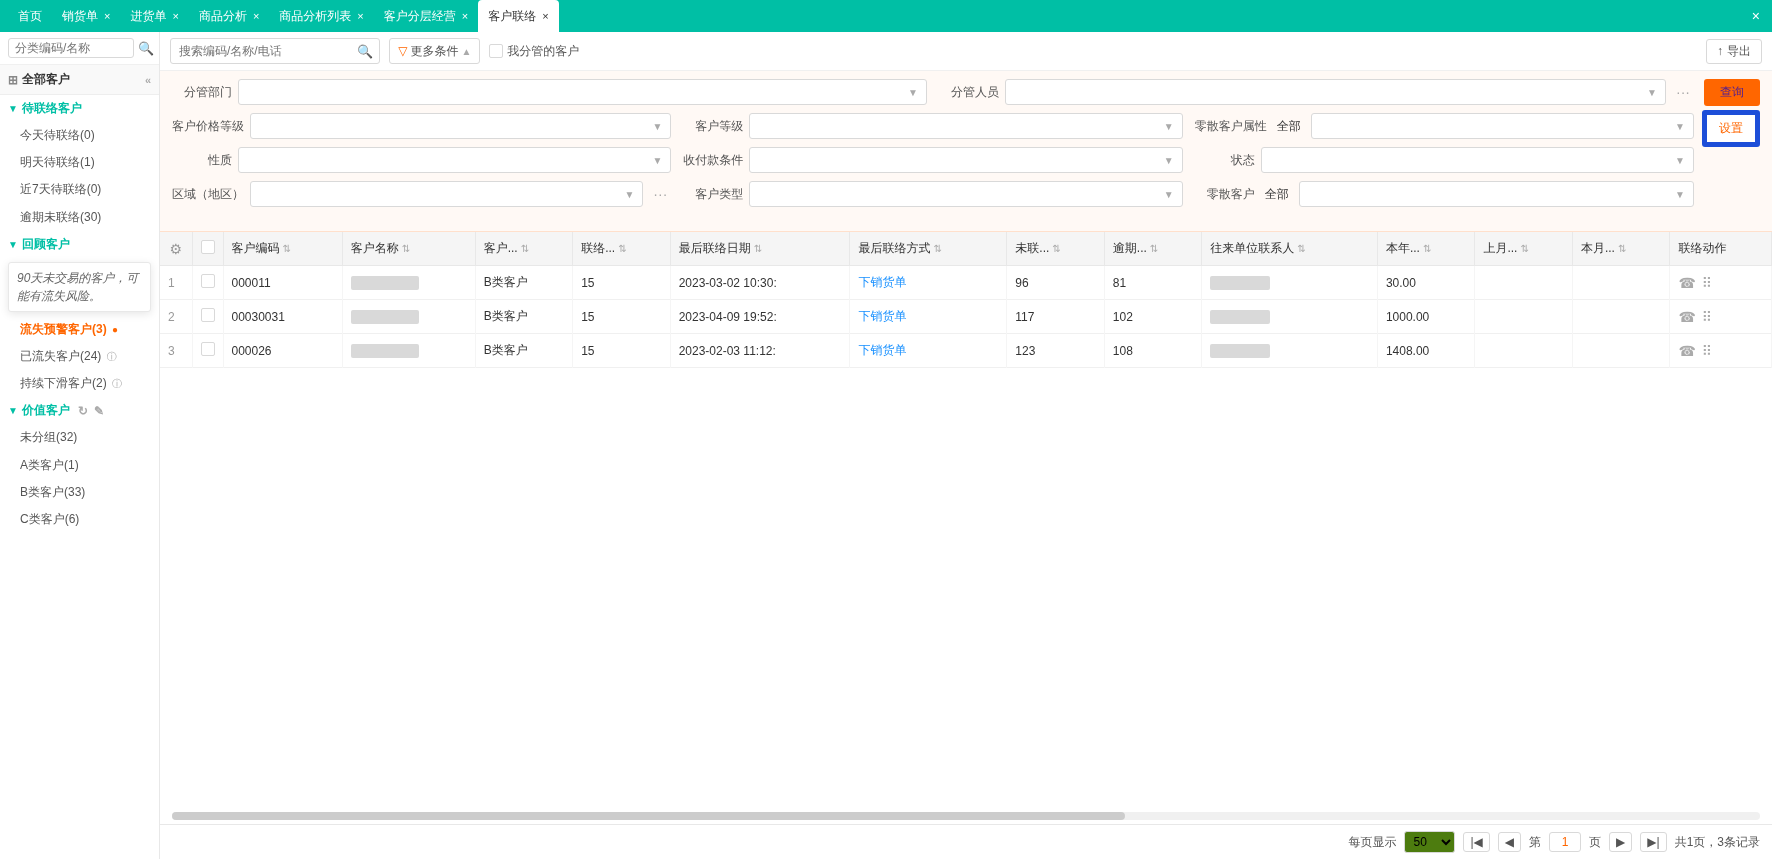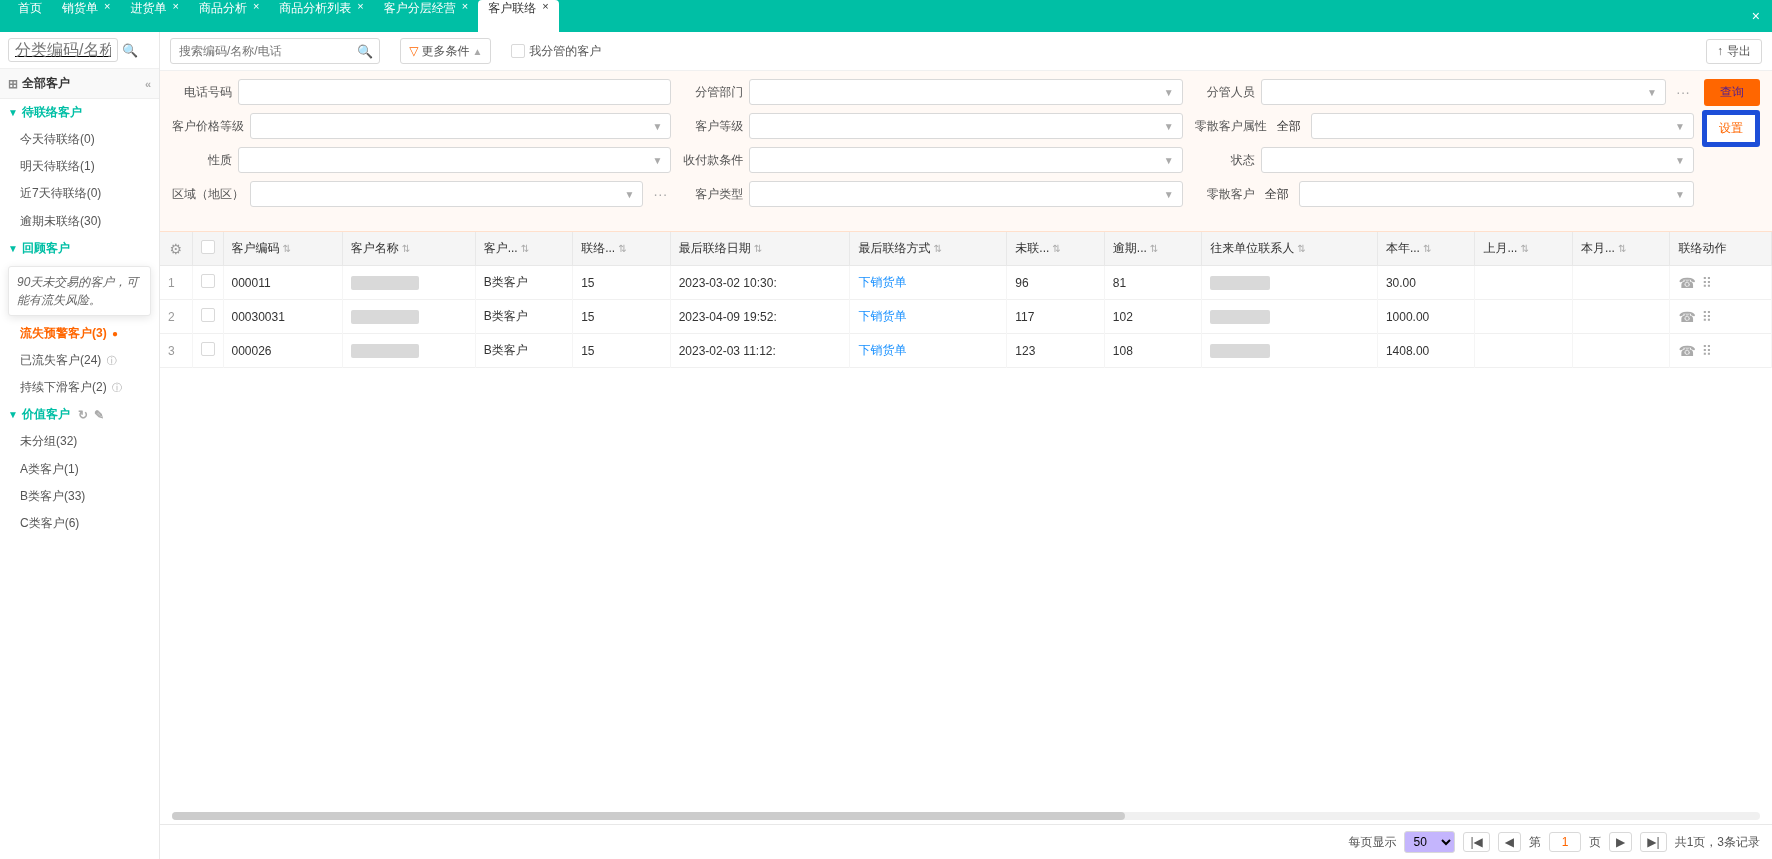--- a/index.html
+++ b/index.html
@@ -8,22 +8,22 @@
     
     .top-bar {
       display: flex;
       align-items: center;
       background: #00bfa5;
       height: 32px;
       padding: 0 0 0 8px;
     }
     .top-bar .tab {
       display: flex;
-      align-items: flex-start;
-      padding: 0 10px;
+      align-items: center;
+      padding: 12px 10px;
       height: 100%;
       color: #fff;
       font-size: 12px;
       cursor: pointer;
       white-space: nowrap;
       gap: 4px;
     }
     .top-bar .tab.active {
       background: #fff;
       color: #333;
@@ -66,24 +66,23 @@
       display: flex;
       align-items: center;
       padding: 6px 8px;
       border-bottom: 1px solid #f0f0f0;
       gap: 4px;
     }
     .sidebar-search input {
       border: 1px solid #d9d9d9;
       border-radius: 3px;
       padding: 2px 6px;
-      width: 110px;
+      width: 126px;
       outline: none;
-      font-size: 16px;
-      text-decoration: underline;
+      font-size: 12px;
     }
     .search-icon-span { color: #aaa; font-size: 13px; cursor: pointer; }
     .all-customers-row {
       display: flex;
       align-items: center;
       padding: 6px 8px;
       cursor: pointer;
       font-weight: bold;
       color: #333;
       gap: 4px;
@@ -135,21 +134,21 @@
       background: #fff;
       overflow: hidden;
     }
 
     
     .filter-bar {
       display: flex;
       align-items: center;
       padding: 6px 10px;
       border-bottom: 1px solid #f0f0f0;
-      gap: 20px;
+      gap: 9px;
     }
     .filter-search {
       display: flex;
       align-items: center;
       border: 1px solid #d9d9d9;
       border-radius: 3px;
       overflow: hidden;
       height: 26px;
     }
     .filter-search input {
@@ -337,21 +336,21 @@
       gap: 8px;
       background: #fff;
     }
     .pagination-label { color: #555; }
     .pagination-select {
       border: 1px solid #d9d9d9;
       border-radius: 3px;
       padding: 2px 4px;
       font-size: 12px;
       cursor: pointer;
-      background: #c4b5fd;
+      background: #4d7c0f;
     }
     .pagination-btn {
       border: 1px solid #d9d9d9;
       border-radius: 3px;
       background: #fff;
       padding: 2px 6px;
       cursor: pointer;
       color: #555;
       font-size: 12px;
     }
@@ -531,24 +530,20 @@
         <span>导出</span>
       </button>
     </div>
 
     <div class="advanced-filter">
       <div style="display:flex; gap:8px; align-items:flex-start;">
         <div style="flex:1;">
 
           <div class="filter-row">
             <div class="filter-field">
-              <span class="filter-label">电话号码</span>
-              <input class="filter-input" type="text" value="" style="">
-            </div>
-            <div class="filter-field">
               <span class="filter-label">分管部门</span>
               <div class="filter-select">
                 <span></span>
                 <span class="down-arrow">▼</span>
               </div>
             </div>
             <div class="filter-field">
               <span class="filter-label">分管人员</span>
               <div class="filter-select">
                 <span></span>

